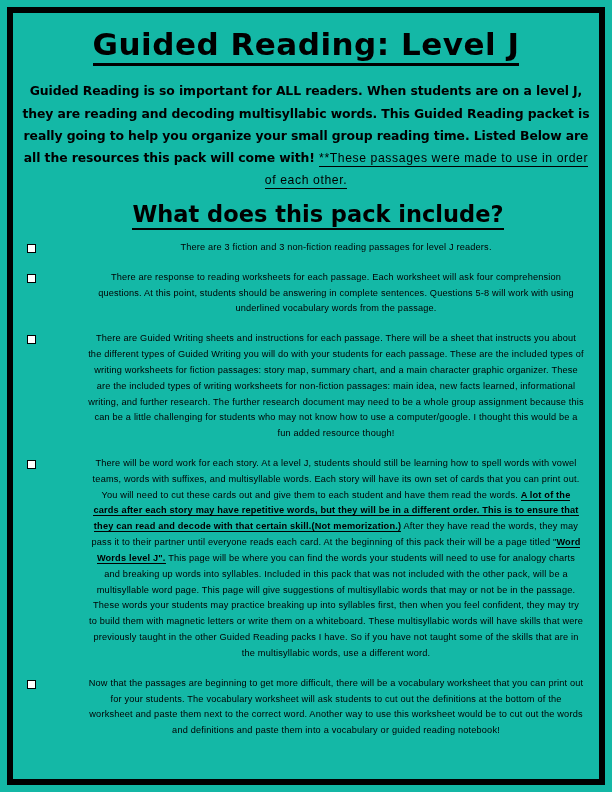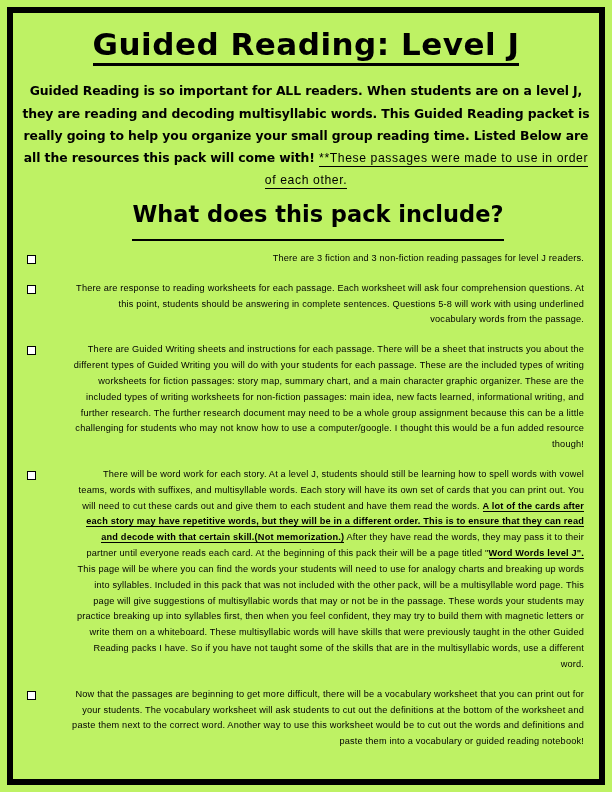--- a/index.html
+++ b/index.html
@@ -13,21 +13,21 @@
     height: 792px;
     font-family: "Liberation Sans", sans-serif;
     color: #000000;
     overflow: hidden;
   }
   .page {
     position: relative;
     width: 612px;
     height: 792px;
     box-sizing: border-box;
-    background: #bef264;
+    background: #14b8a6;
     text-decoration: underline;
   }
   .page-border {
     position: absolute;
     left: 7px;
     top: 7px;
     right: 7px;
     bottom: 7px;
     border: 6px solid #000000;
     box-sizing: border-box;
@@ -81,21 +81,21 @@
   .section-heading {
     text-align: center;
     font-family: "DejaVu Sans", sans-serif;
     font-weight: bold;
     font-size: 22.5px;
     margin: 10px 0 10px 0;
     line-height: 1.1;
   }
   .section-heading .ul {
     border-bottom: 2.5px solid #000;
-    padding-bottom: 12px;
+    padding-bottom: 1px;
     display: inline-block;
     margin-left: 24px;
   }
 
   
   .bullets {
     margin: 0;
     padding: 0;
     list-style: none;
   }
@@ -109,26 +109,26 @@
     width: 9px;
     height: 9px;
     border: 1.6px solid #000;
     box-sizing: border-box;
     margin-left: 7px;
     margin-top: 4px;
     background: #fff;
   }
   .bullet-text {
     flex: 1 1 auto;
-    margin-left: 36px;
+    margin-left: 52px;
     font-family: "Liberation Sans", sans-serif;
     font-size: 9.2px;
     line-height: 1.72;
     letter-spacing: 0.18px;
-    text-align: right;
+    text-align: center;
     padding-right: 8px;
   }
   .bullet-text b,
   .bullet-text .bold-ul {
     font-weight: bold;
   }
   .bold-ul {
     font-weight: bold;
     border-bottom: 1.3px solid #000;
   }

